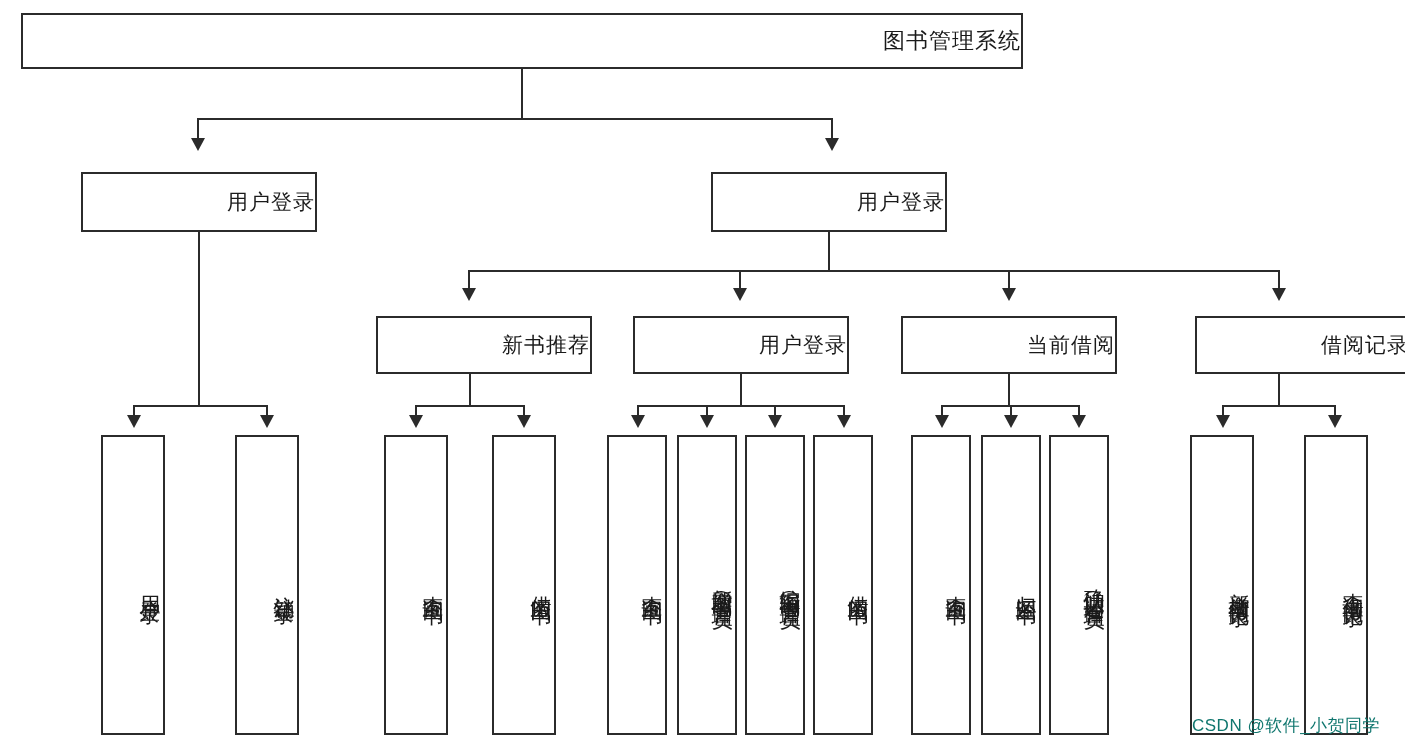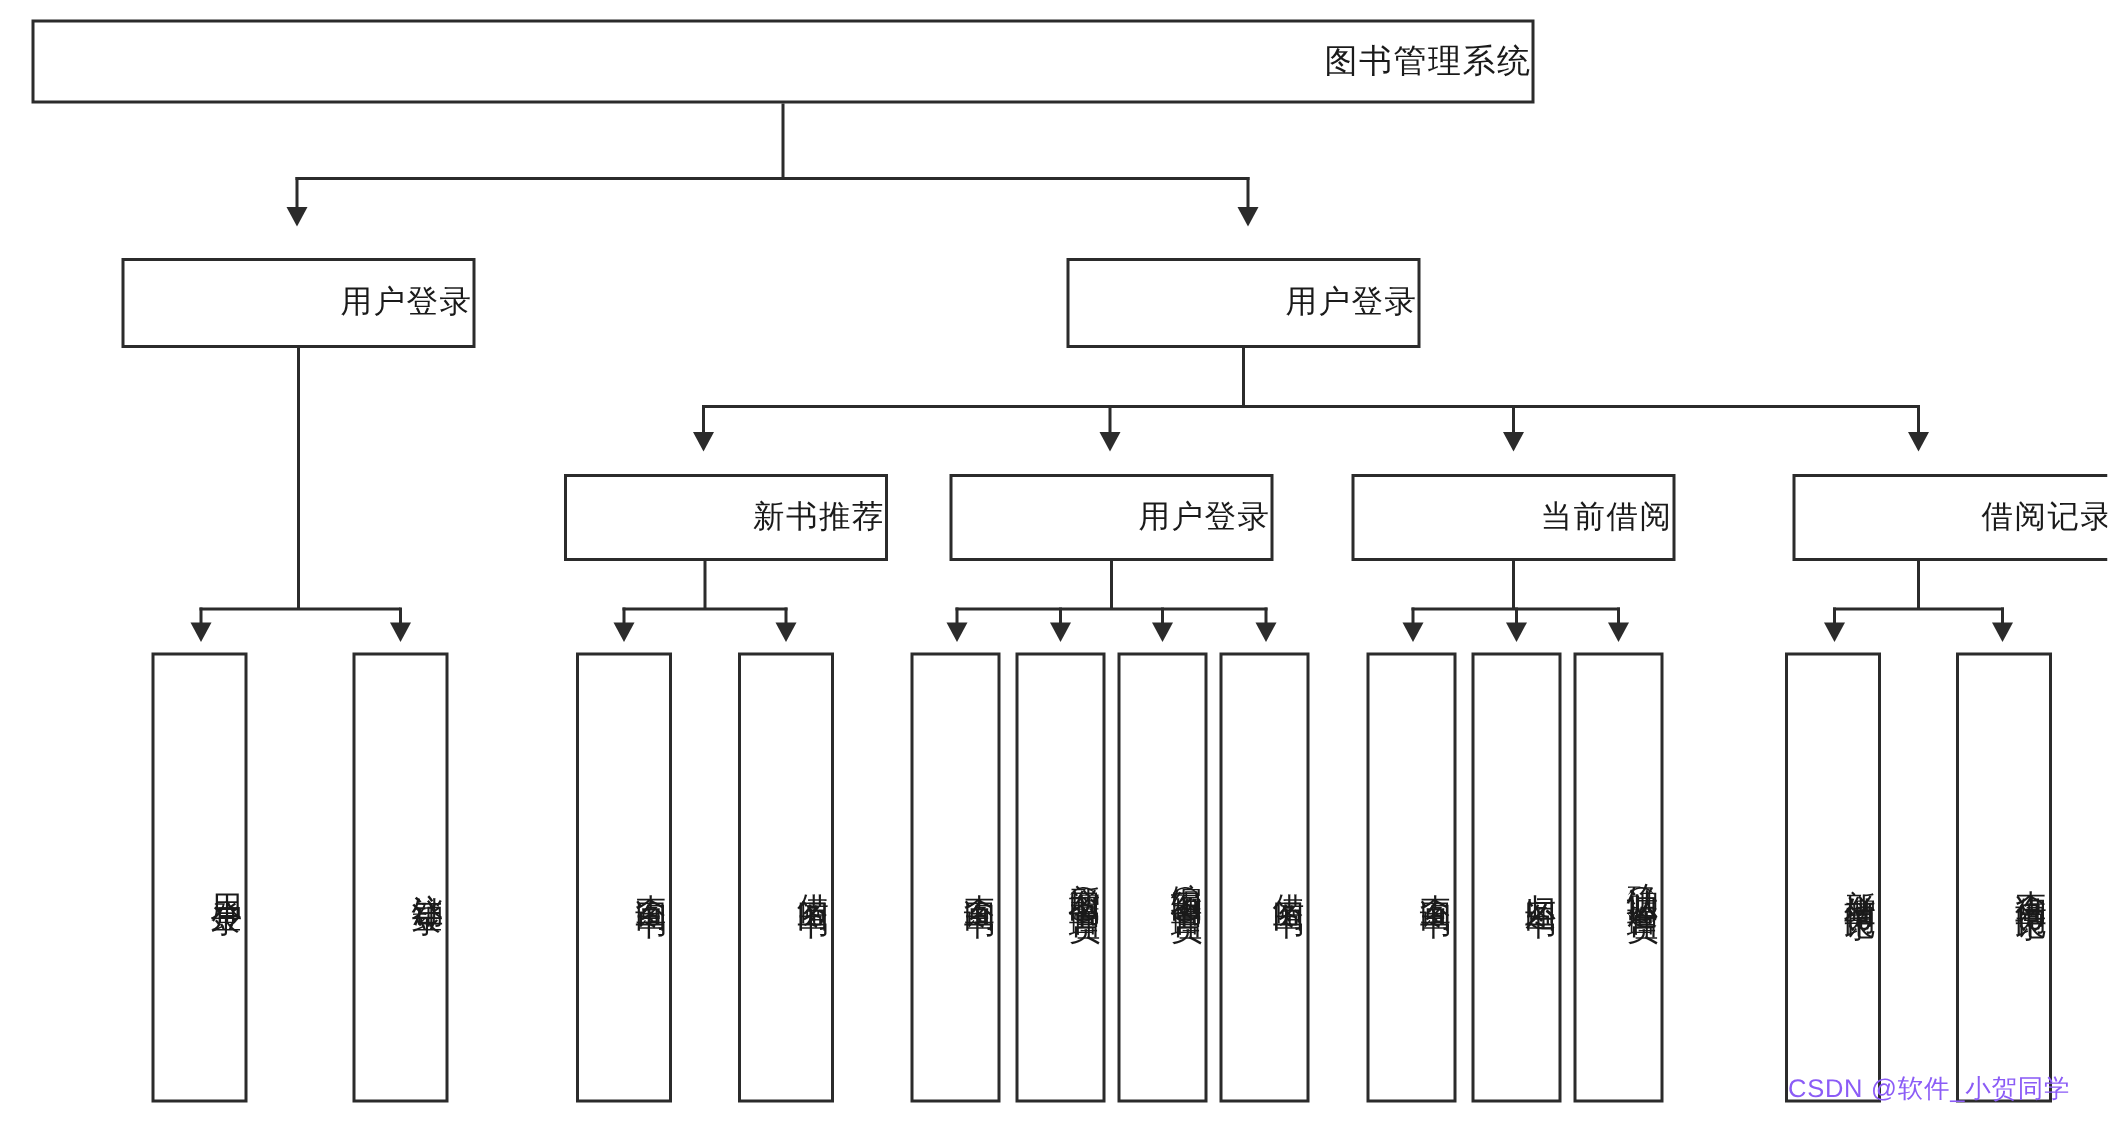--- a/index.html
+++ b/index.html
@@ -56,21 +56,21 @@
     position: absolute;
     width: 0;
     height: 0;
     border-left: 7px solid transparent;
     border-right: 7px solid transparent;
     border-top: 13px solid #2b2b2b;
   }
   .watermark {
     position: absolute;
     font-size: 17px;
-    color: #8b5cf6;
+    color: #0f766e;
     letter-spacing: 0.5px;
     white-space: nowrap;
   }
 </style>
 </head>
 <body>
 
 <div id="canvas">
 
   <div class="node horiz root" style="left:21px; top:13px; width:1002px; height:56px;">

